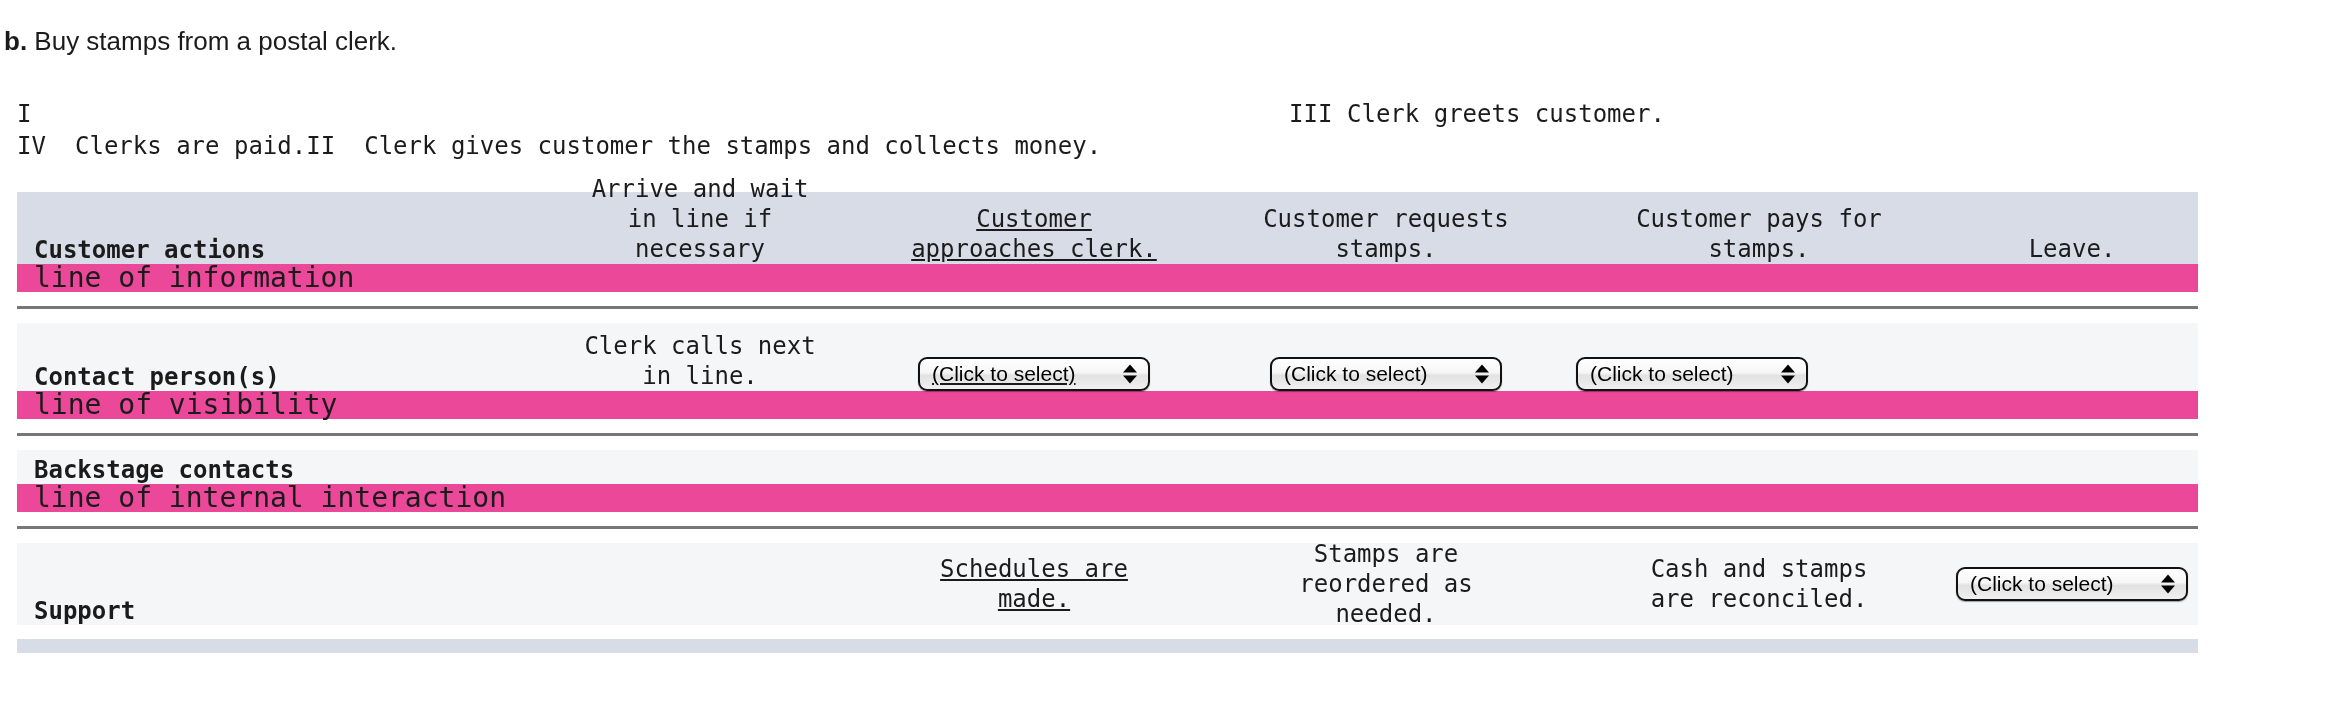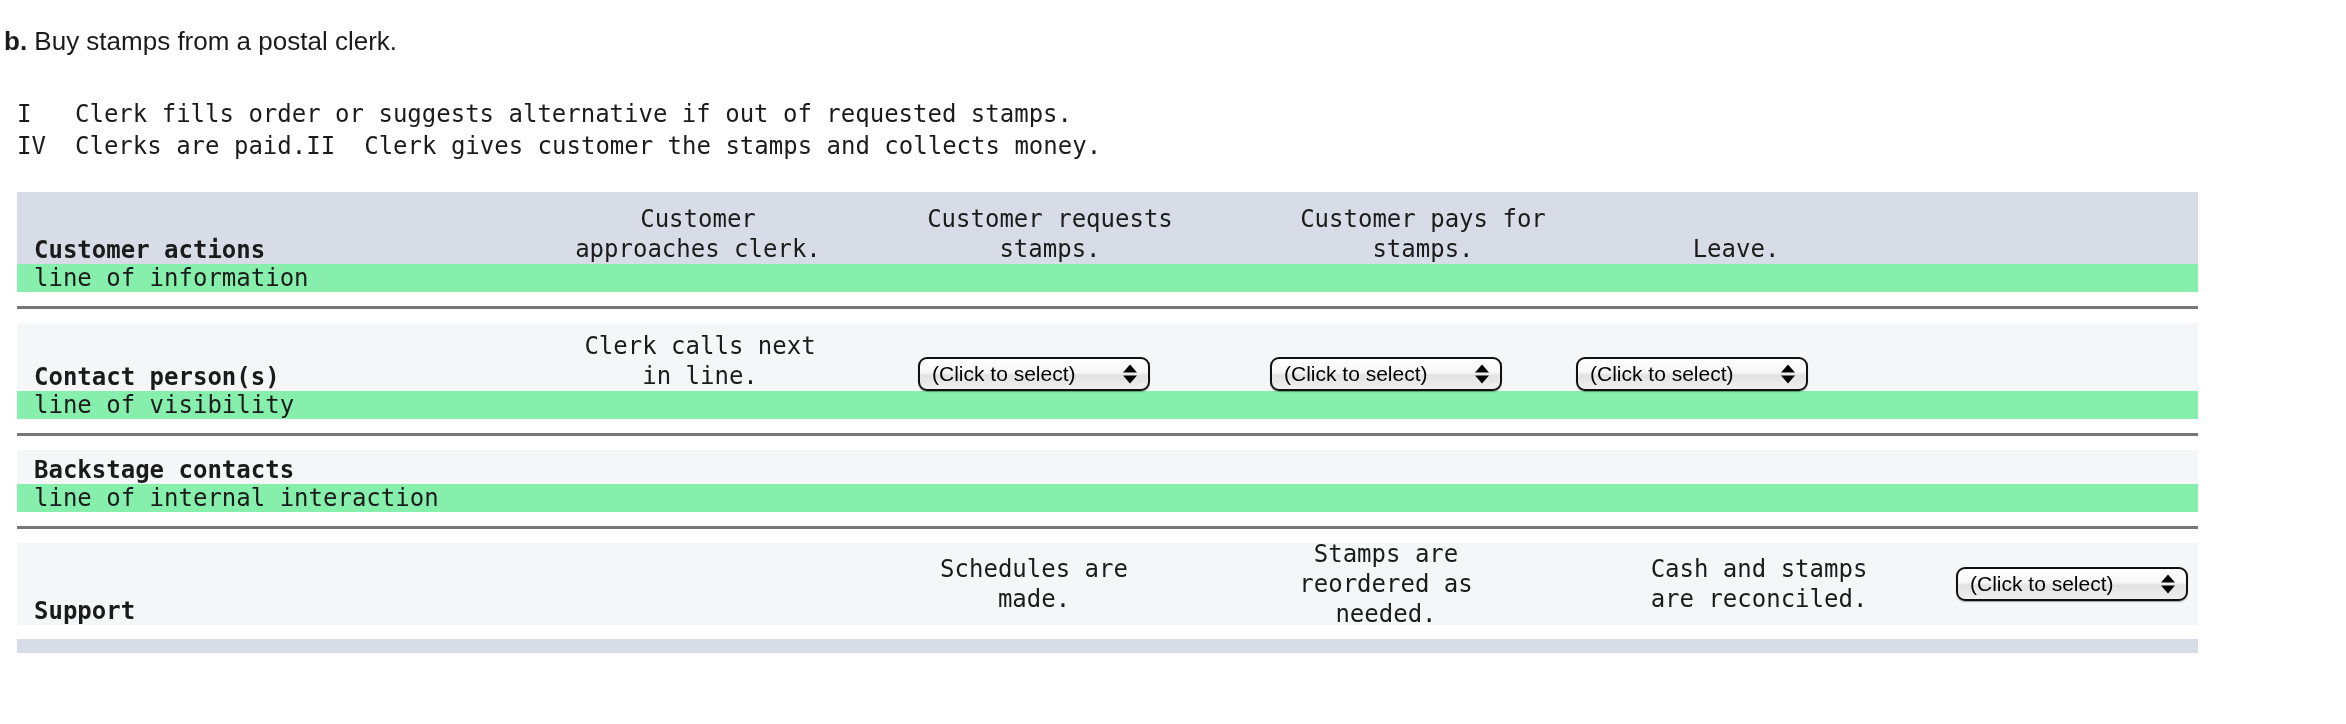--- a/index.html
+++ b/index.html
@@ -95,32 +95,32 @@
     padding: 0 4px;
     display: flex;
     flex-direction: column;
     justify-content: flex-end;
     align-items: center;
     white-space: pre-line;
   }
 
   
   .c1 { flex: 0 0 336px; }
-  .c2 { flex: 0 0 332px; }
+  .c2 { flex: 0 0 332px; text-decoration: underline; }
   .c3 { flex: 0 0 372px; }
   .c4 { flex: 0 0 374px; }
   .c5 { flex: 0 0 252px; }
 
   
   .bp-line-caption {
     font-family: "DejaVu Sans Mono", "Liberation Mono", monospace;
-    font-size: 24px;
+    font-size: 28px;
     line-height: 28px;
     padding-left: 17px;
-    background: #86efac;
+    background: #ec4899;
     white-space: pre;
   }
 
   .bp-rule {
     height: 3px;
     background: #777777;
     width: 100%;
   }
 
   .bp-footer-band {
@@ -194,40 +194,46 @@
 <body>
 
 <div class="prompt-line">
   <span class="marker">b.</span><span> Buy stamps from a postal clerk.</span>
 </div>
 
 <div class="steps">
   <div class="step-row">
     <span class="step-col left">
       <span class="step-num">I</span>
-      <span class="step-txt">Clerk fills order or suggests alternative if out of requested stamps.</span>
+    </span>
+    <span class="step-col">
+      <span class="step-num">III</span>
+      <span class="step-txt">Clerk greets customer.</span>
     </span>
   </div>
   <div class="step-row">
     <span class="step-col">
       <span class="step-num">IV</span>
       <span class="step-txt">Clerks are paid.</span>
     </span>
     <span class="step-col left">
       <span class="step-num">II</span>
       <span class="step-txt">Clerk gives customer the stamps and collects money.</span>
     </span>
   </div>
 </div>
 
 <div class="blueprint">
 
   <div class="bp-row band-header r-header">
     <div class="bp-label">Customer actions</div>
     <div class="bp-cells">
+      <div class="bp-cell c1">Arrive and wait
+in line if
+necessary</div>
       <div class="bp-cell c2">Customer
 approaches clerk.</div>
       <div class="bp-cell c3">Customer requests
 stamps.</div>
       <div class="bp-cell c4">Customer pays for
 stamps.</div>
       <div class="bp-cell c5">Leave.</div>
     </div>
   </div>
 

